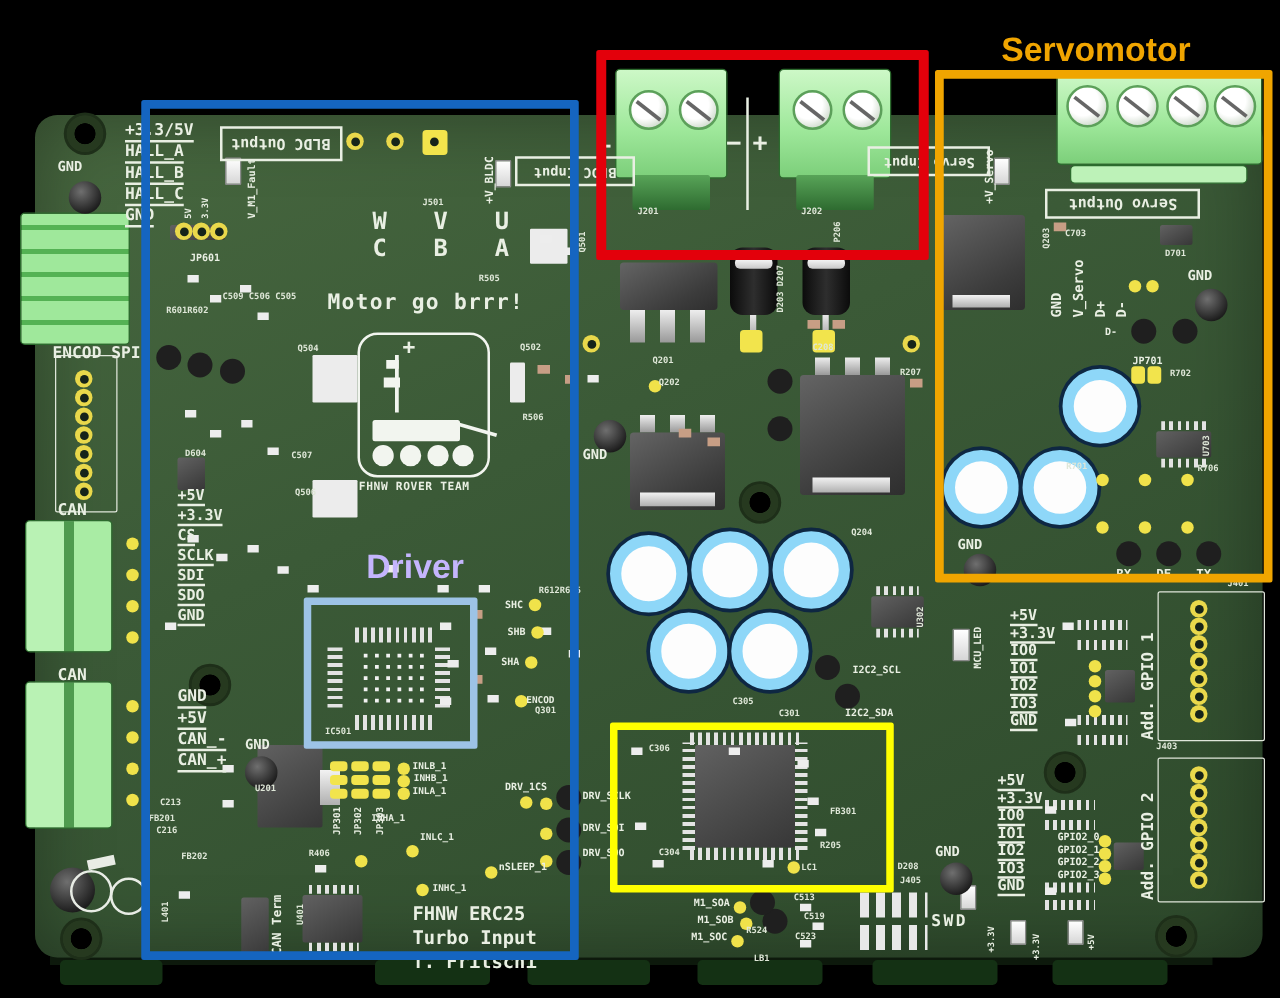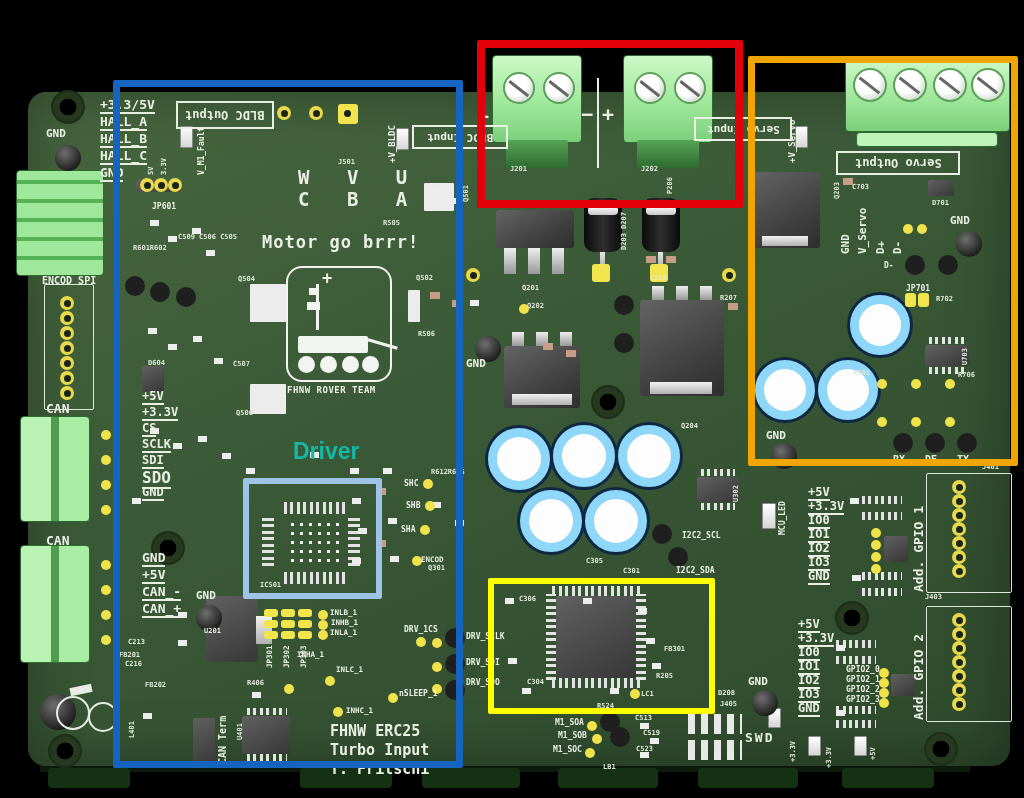--- a/index.html
+++ b/index.html
@@ -256,29 +256,29 @@
   <div class="obox" style="left:836px;top:151px;width:120px;height:20px">
       <span style="font-size:12px">Servo Output</span>
     </div>
 
   <span class="silk u" style="left:100px;top:98px;font-size:13px">+3.3/5V</span>
   <span class="silk u" style="left:100px;top:115px;font-size:13px">HALL_A</span>
   <span class="silk u" style="left:100px;top:132px;font-size:13px">HALL_B</span>
   <span class="silk u" style="left:100px;top:149px;font-size:13px">HALL_C</span>
   <span class="silk u" style="left:100px;top:166px;font-size:13px">GND</span>
   <span class="silk" style="left:46px;top:128px;font-size:11px">GND</span>
-  <span class="silk" style="left:42px;top:276px;font-size:10px">ENCOD SPI</span>
+  <span class="silk" style="left:42px;top:276px;font-size:13px">ENCOD SPI</span>
   <span class="silk" style="left:46px;top:402px;font-size:13px">CAN</span>
   <span class="silk" style="left:46px;top:534px;font-size:13px">CAN</span>
   <span class="silk u" style="left:142px;top:390px;font-size:12px">+5V</span>
   <span class="silk u" style="left:142px;top:406px;font-size:12px">+3.3V</span>
   <span class="silk u" style="left:142px;top:422px;font-size:12px">CS</span>
   <span class="silk u" style="left:142px;top:438px;font-size:12px">SCLK</span>
   <span class="silk u" style="left:142px;top:454px;font-size:12px">SDI</span>
-  <span class="silk u" style="left:142px;top:470px;font-size:16px">SDO</span>
+  <span class="silk u" style="left:142px;top:470px;font-size:12px">SDO</span>
   <span class="silk u" style="left:142px;top:486px;font-size:12px">GND</span>
   <span class="silk u" style="left:142px;top:551px;font-size:13px">GND</span>
   <span class="silk u" style="left:142px;top:568px;font-size:13px">+5V</span>
   <span class="silk u" style="left:142px;top:585px;font-size:13px">CAN_-</span>
   <span class="silk u" style="left:142px;top:602px;font-size:13px">CAN_+</span>
   <span class="silk" style="left:298px;top:168px;font-size:19px;letter-spacing:13px">W V U</span>
   <span class="silk" style="left:298px;top:190px;font-size:19px;letter-spacing:13px">C B A</span>
   <span class="silk" style="left:262px;top:234px;font-size:17px;letter-spacing:1px">Motor go brrr!</span>
   <span class="silk" style="left:477px;top:106px;font-size:20px">+</span>
   <span class="silk" style="left:581px;top:104px;font-size:20px">−</span>
@@ -392,32 +392,33 @@
   <span class="ref" style="left:623px;top:568px">C301</span>
   <span class="ref" style="left:519px;top:596px">C306</span>
   <span class="ref" style="left:527px;top:679px">C304</span>
   <span class="ref" style="left:664px;top:646px">FB301</span>
   <span class="ref" style="left:656px;top:673px">R205</span>
   <span class="ref" style="left:641px;top:691px">LC1</span>
   <span class="ref" style="left:603px;top:764px">LB1</span>
   <span class="ref" style="left:635px;top:715px">C513</span>
   <span class="ref" style="left:643px;top:730px">C519</span>
   <span class="ref" style="left:636px;top:746px">C523</span>
-  <span class="ref" style="left:597px;top:703px">R524</span>
+  <span class="ref" style="left:597px;top:741px">R524</span>
   <span class="ref" style="left:428px;top:565px">Q301</span>
   <span class="ref" style="left:431px;top:469px">R612R615</span>
   <span class="ref" style="left:133px;top:245px">R601R602</span>
   <span class="ref" style="left:178px;top:234px">C509 C506 C505</span>
   <span class="ref" style="left:148px;top:360px">D604</span>
   <span class="ref" style="left:383px;top:220px">R505</span>
   <span class="ref" style="left:416px;top:275px">Q502</span>
   <span class="ref" style="left:418px;top:331px">R506</span>
   <span class="ref" style="left:238px;top:276px">Q504</span>
-  <span class="ref" style="left:236px;top:410px">Q506</span>
+  <span class="ref" style="left:236px;top:391px">Q506</span>
   <span class="ref" style="left:233px;top:361px">C507</span>
 
   <div class="ann" style="left:477px;top:40px;width:266px;height:168px;border-width:8px;border-color:#e3000b"></div>
   <div class="ann" style="left:748px;top:56px;width:270px;height:410px;border-width:7px;border-color:#f0a500"></div>
+  <span class="annlab" style="left:801px;top:25px;font-size:27px;color:#f0a500">Servomotor</span>
   <div class="ann" style="left:113px;top:80px;width:350px;height:688px;border-width:7px;border-color:#1565c0"></div>
   <div class="ann" style="left:243px;top:478px;width:139px;height:121px;border-width:6px;border-color:#9dc3e6"></div>
-  <span class="annlab" style="left:293px;top:438px;font-size:23px;color:#14b8a6">Driver</span>
+  <span class="annlab" style="left:293px;top:438px;font-size:27px;color:#c4b5fd">Driver</span>
   <div class="ann" style="left:488px;top:578px;width:227px;height:136px;border-width:6px;border-color:#ffff00"></div>
 </div>
 
 </body></html>

